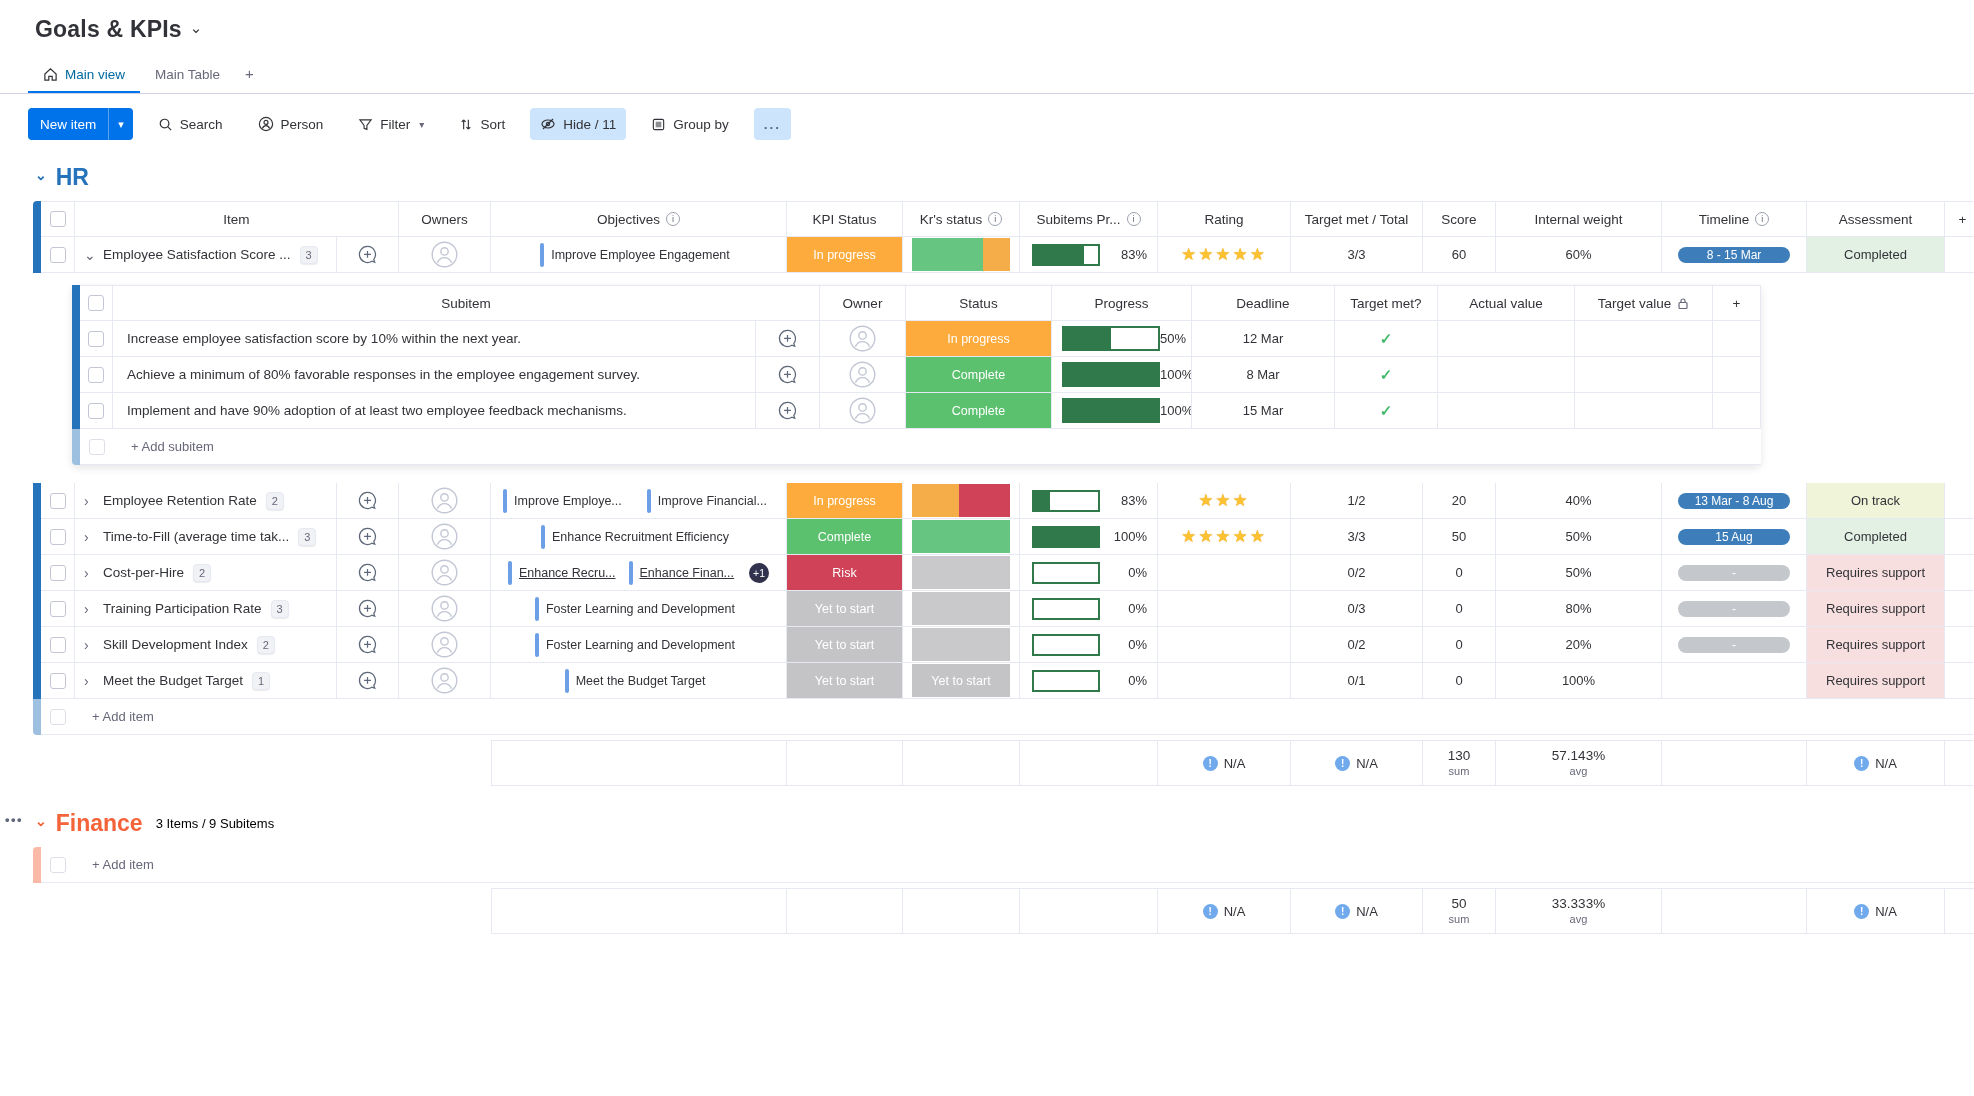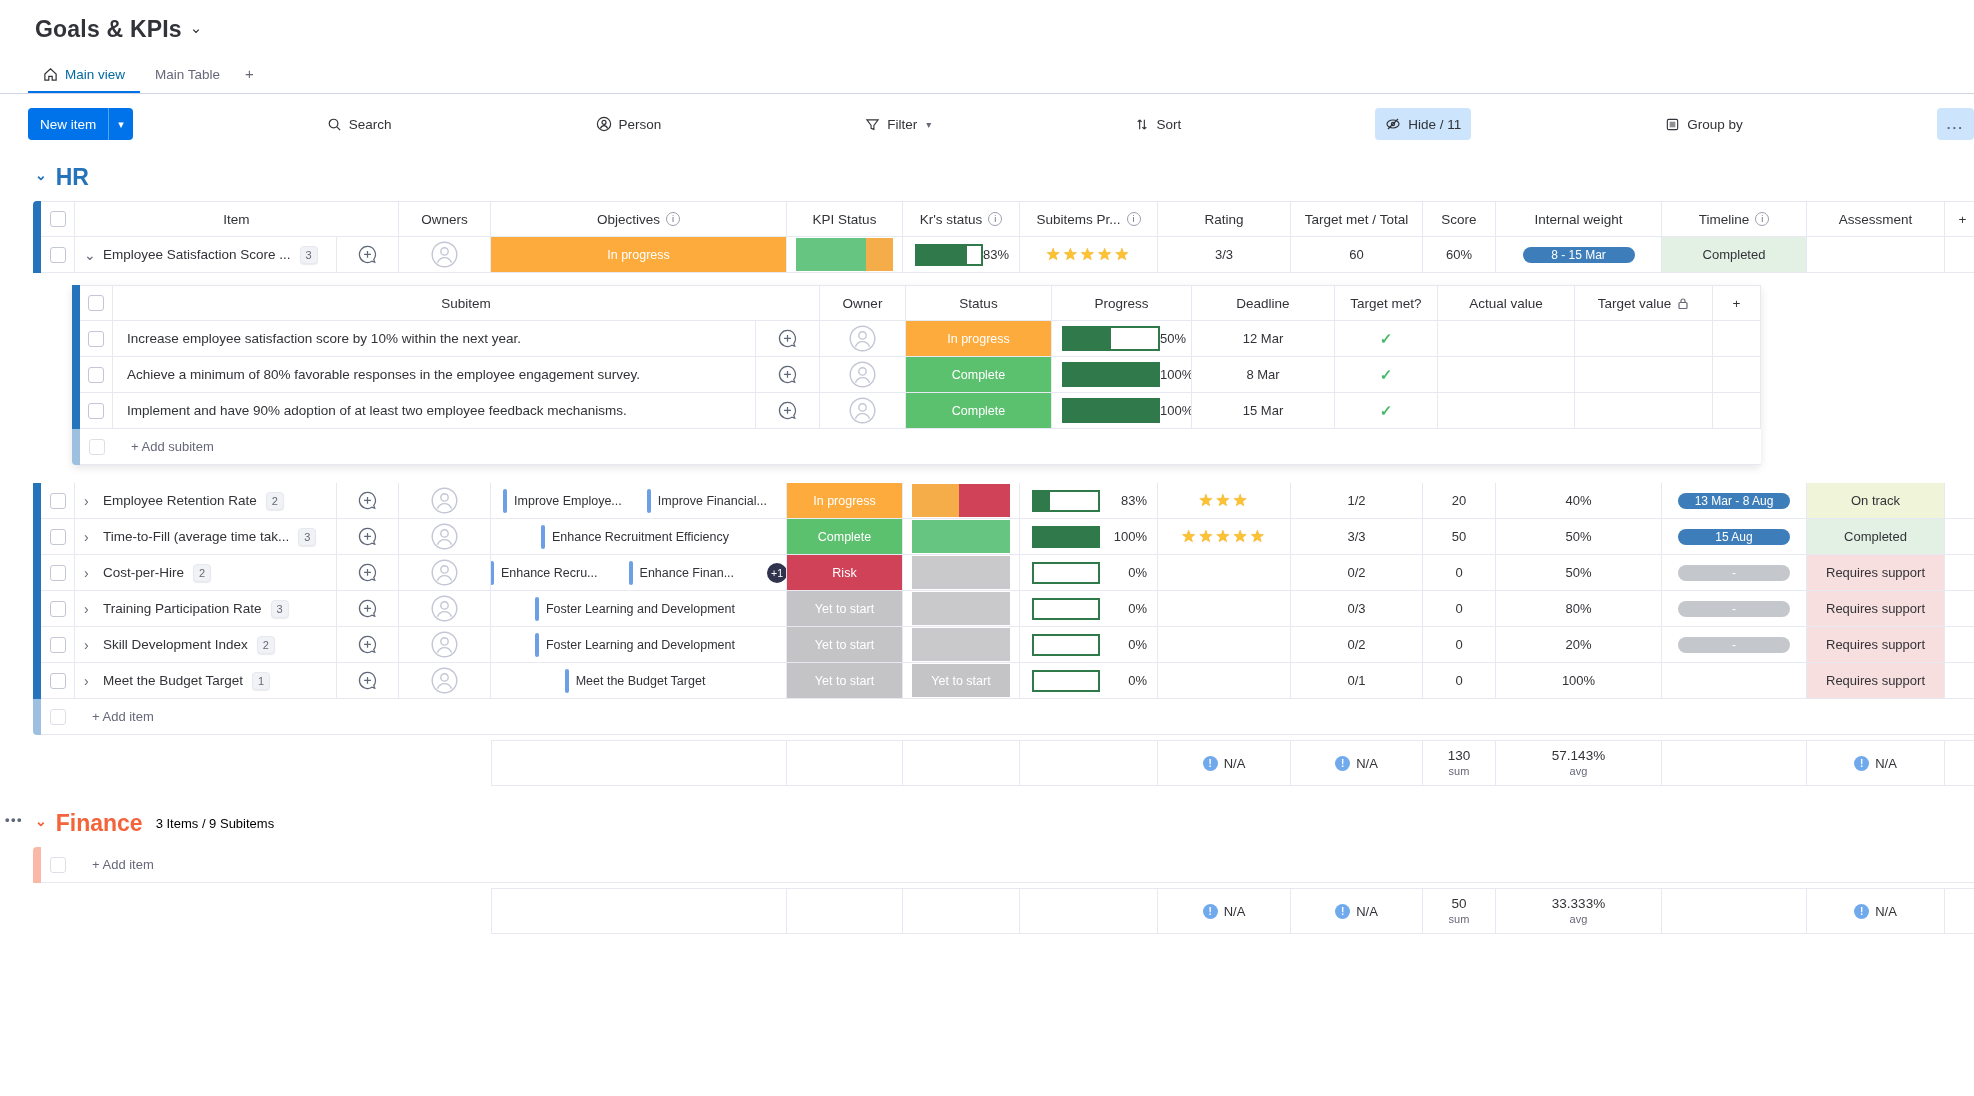--- a/index.html
+++ b/index.html
@@ -8,21 +8,21 @@
   .page { padding-top:16px; }
 
   
   .title-row { display:flex; align-items:center; gap:8px; margin-left:35px; }
   .title-row h1 { font-size:23px; font-weight:700; letter-spacing:.2px; }
   .title-chevron { font-size:15px; color:#323338; margin-top:-4px; cursor:pointer; }
   .tabs { display:flex; align-items:flex-end; margin-top:14px; border-bottom:1px solid #d0d4e4; padding-left:28px; }
   .tab { display:flex; align-items:center; gap:7px; padding:8px 15px 9px; font-size:13.5px; color:#676879; cursor:pointer; border-bottom:2px solid transparent; }
   .tab.active { color:#0369a1; border-bottom:2px solid #0073ea; font-weight:400; }
   .tab.addtab { padding:8px 10px 9px; font-size:15px; }
-  .toolbar { display:flex; align-items:center; gap:0; margin:14px 0 0 28px;justify-content:space-between; }
+  .toolbar { display:flex; align-items:center; gap:15px; margin:14px 0 0 28px; }
   .btn-new { display:flex; align-items:stretch; background:#0073ea; border-radius:4px; color:#fff; overflow:hidden; cursor:pointer; height:32px; }
   .btn-new .lbl { padding:0 12px; display:flex; align-items:center; font-size:13.5px; }
   .btn-new .caret { padding:0 9px; display:flex; align-items:center; border-left:1px solid rgba(255,255,255,.35); font-size:11px; }
   .tbtn { display:flex; align-items:center; gap:7px; height:32px; padding:0 10px; border-radius:4px; color:#323338; font-size:13.5px; cursor:pointer; background:transparent; }
   .tbtn.chip { background:#cce4fc; }
   .tbtn .cv { font-size:10px; color:#676879; margin-left:2px; }
   .tbtn svg { display:block; }
   .dots { letter-spacing:2px; font-weight:700; color:#5f6879; }
 
   
@@ -257,20 +257,26 @@
             </div>
             <div class="c">
               <span class="icon">
                 <svg width="27" height="27" viewBox="0 0 27 27">
                   <circle cx="13.5" cy="13.5" r="12.3" fill="none" stroke="#c3c6d4" stroke-width="1.4"></circle>
                   <circle cx="13.5" cy="10.4" r="3.7" fill="none" stroke="#c3c6d4" stroke-width="1.4"></circle>
                   <path d="M6.4 21.6c1.6-3.4 4.1-5 7.1-5s5.5 1.6 7.1 5" fill="none" stroke="#c3c6d4" stroke-width="1.4"></path>
                 </svg>
               </span>
             </div>
+            <div class="c" style="gap: 6px;">
+              <div class="chip wide">
+                <span class="chipbar"></span>
+                <span class="chiptxt">Improve Employee Engagement</span>
+              </div>
+            </div>
             <div class="c np">
               <div class="statusfill" style="background: rgb(253, 171, 61);">In progress</div>
             </div>
             <div class="c np">
               <div class="krwrap">
                 <div class="krseg" style="width: 72%; background: rgb(102, 197, 129);"></div>
                 <div class="krseg" style="width: 28%; background: rgb(245, 173, 74);"></div>
               </div>
             </div>
             <div class="c left np">
@@ -610,21 +616,21 @@
             </div>
             <div class="c">
               <span class="icon">
                 <svg width="27" height="27" viewBox="0 0 27 27">
                   <circle cx="13.5" cy="13.5" r="12.3" fill="none" stroke="#c3c6d4" stroke-width="1.4"></circle>
                   <circle cx="13.5" cy="10.4" r="3.7" fill="none" stroke="#c3c6d4" stroke-width="1.4"></circle>
                   <path d="M6.4 21.6c1.6-3.4 4.1-5 7.1-5s5.5 1.6 7.1 5" fill="none" stroke="#c3c6d4" stroke-width="1.4"></path>
                 </svg>
               </span>
             </div>
-            <div class="c" style="gap: 24px;">
+            <div class="c" style="gap: 6px; text-decoration: underline;">
               <div class="chip">
                 <span class="chipbar"></span>
                 <span class="chiptxt">Enhance Recru...</span>
               </div>
               <div class="chip">
                 <span class="chipbar"></span>
                 <span class="chiptxt">Enhance Finan...</span>
               </div>
               <span class="plus1">+1</span>
             </div>

